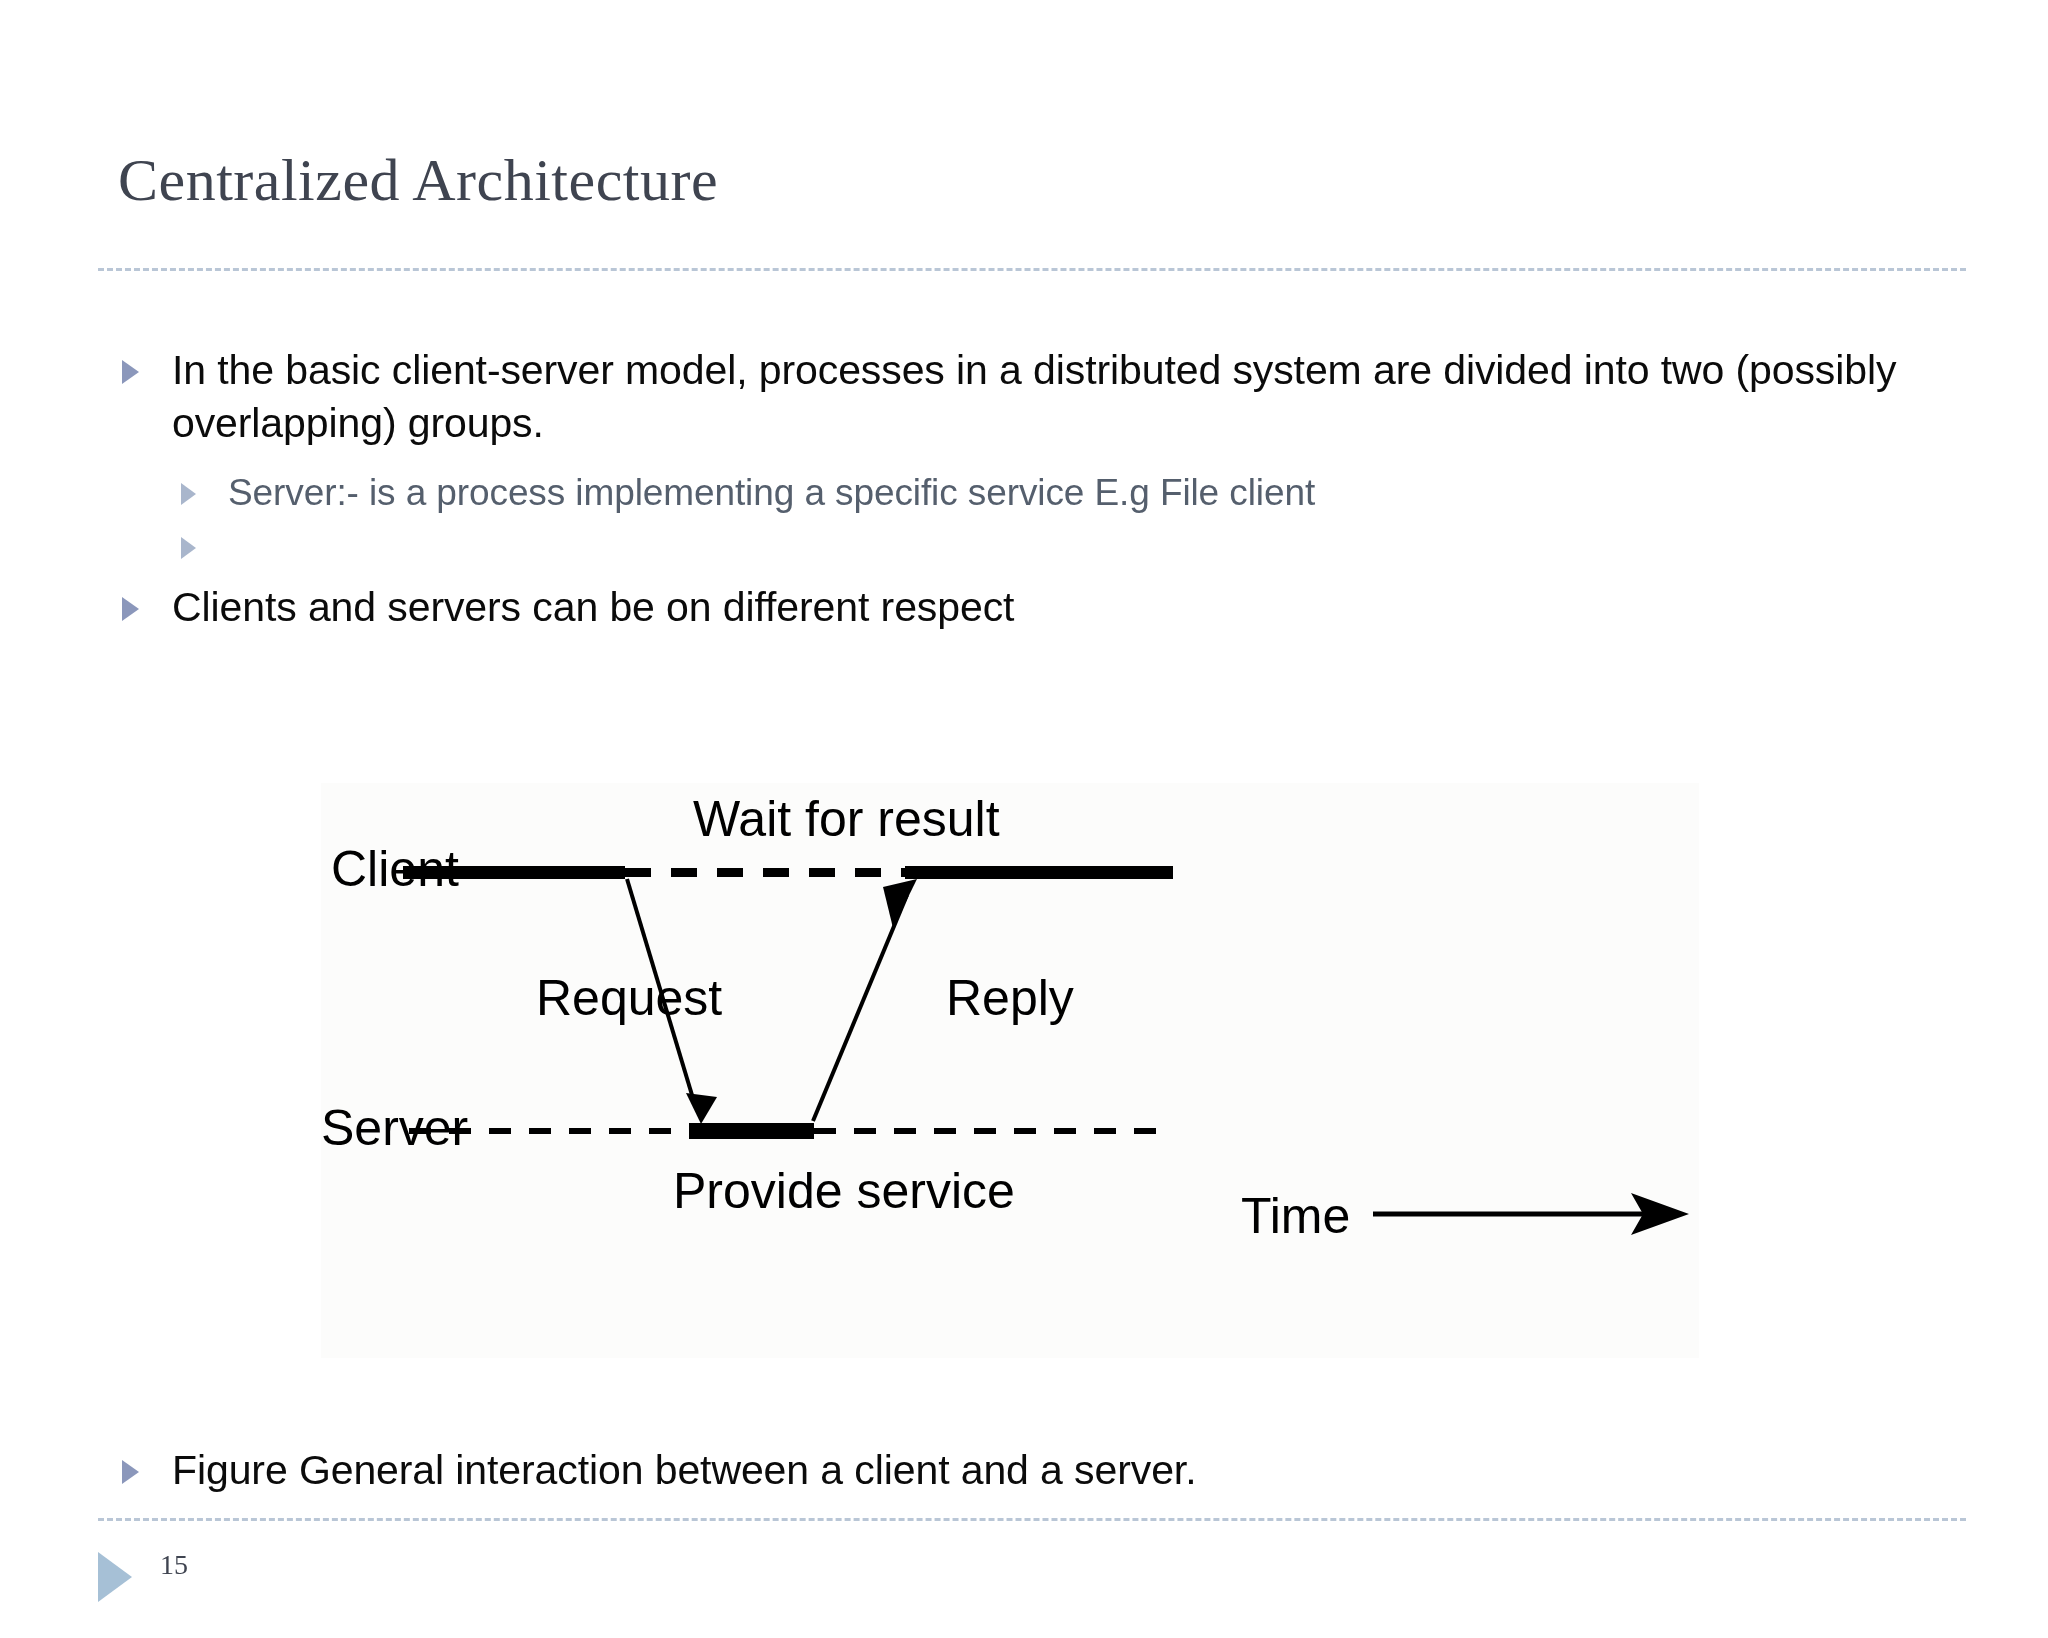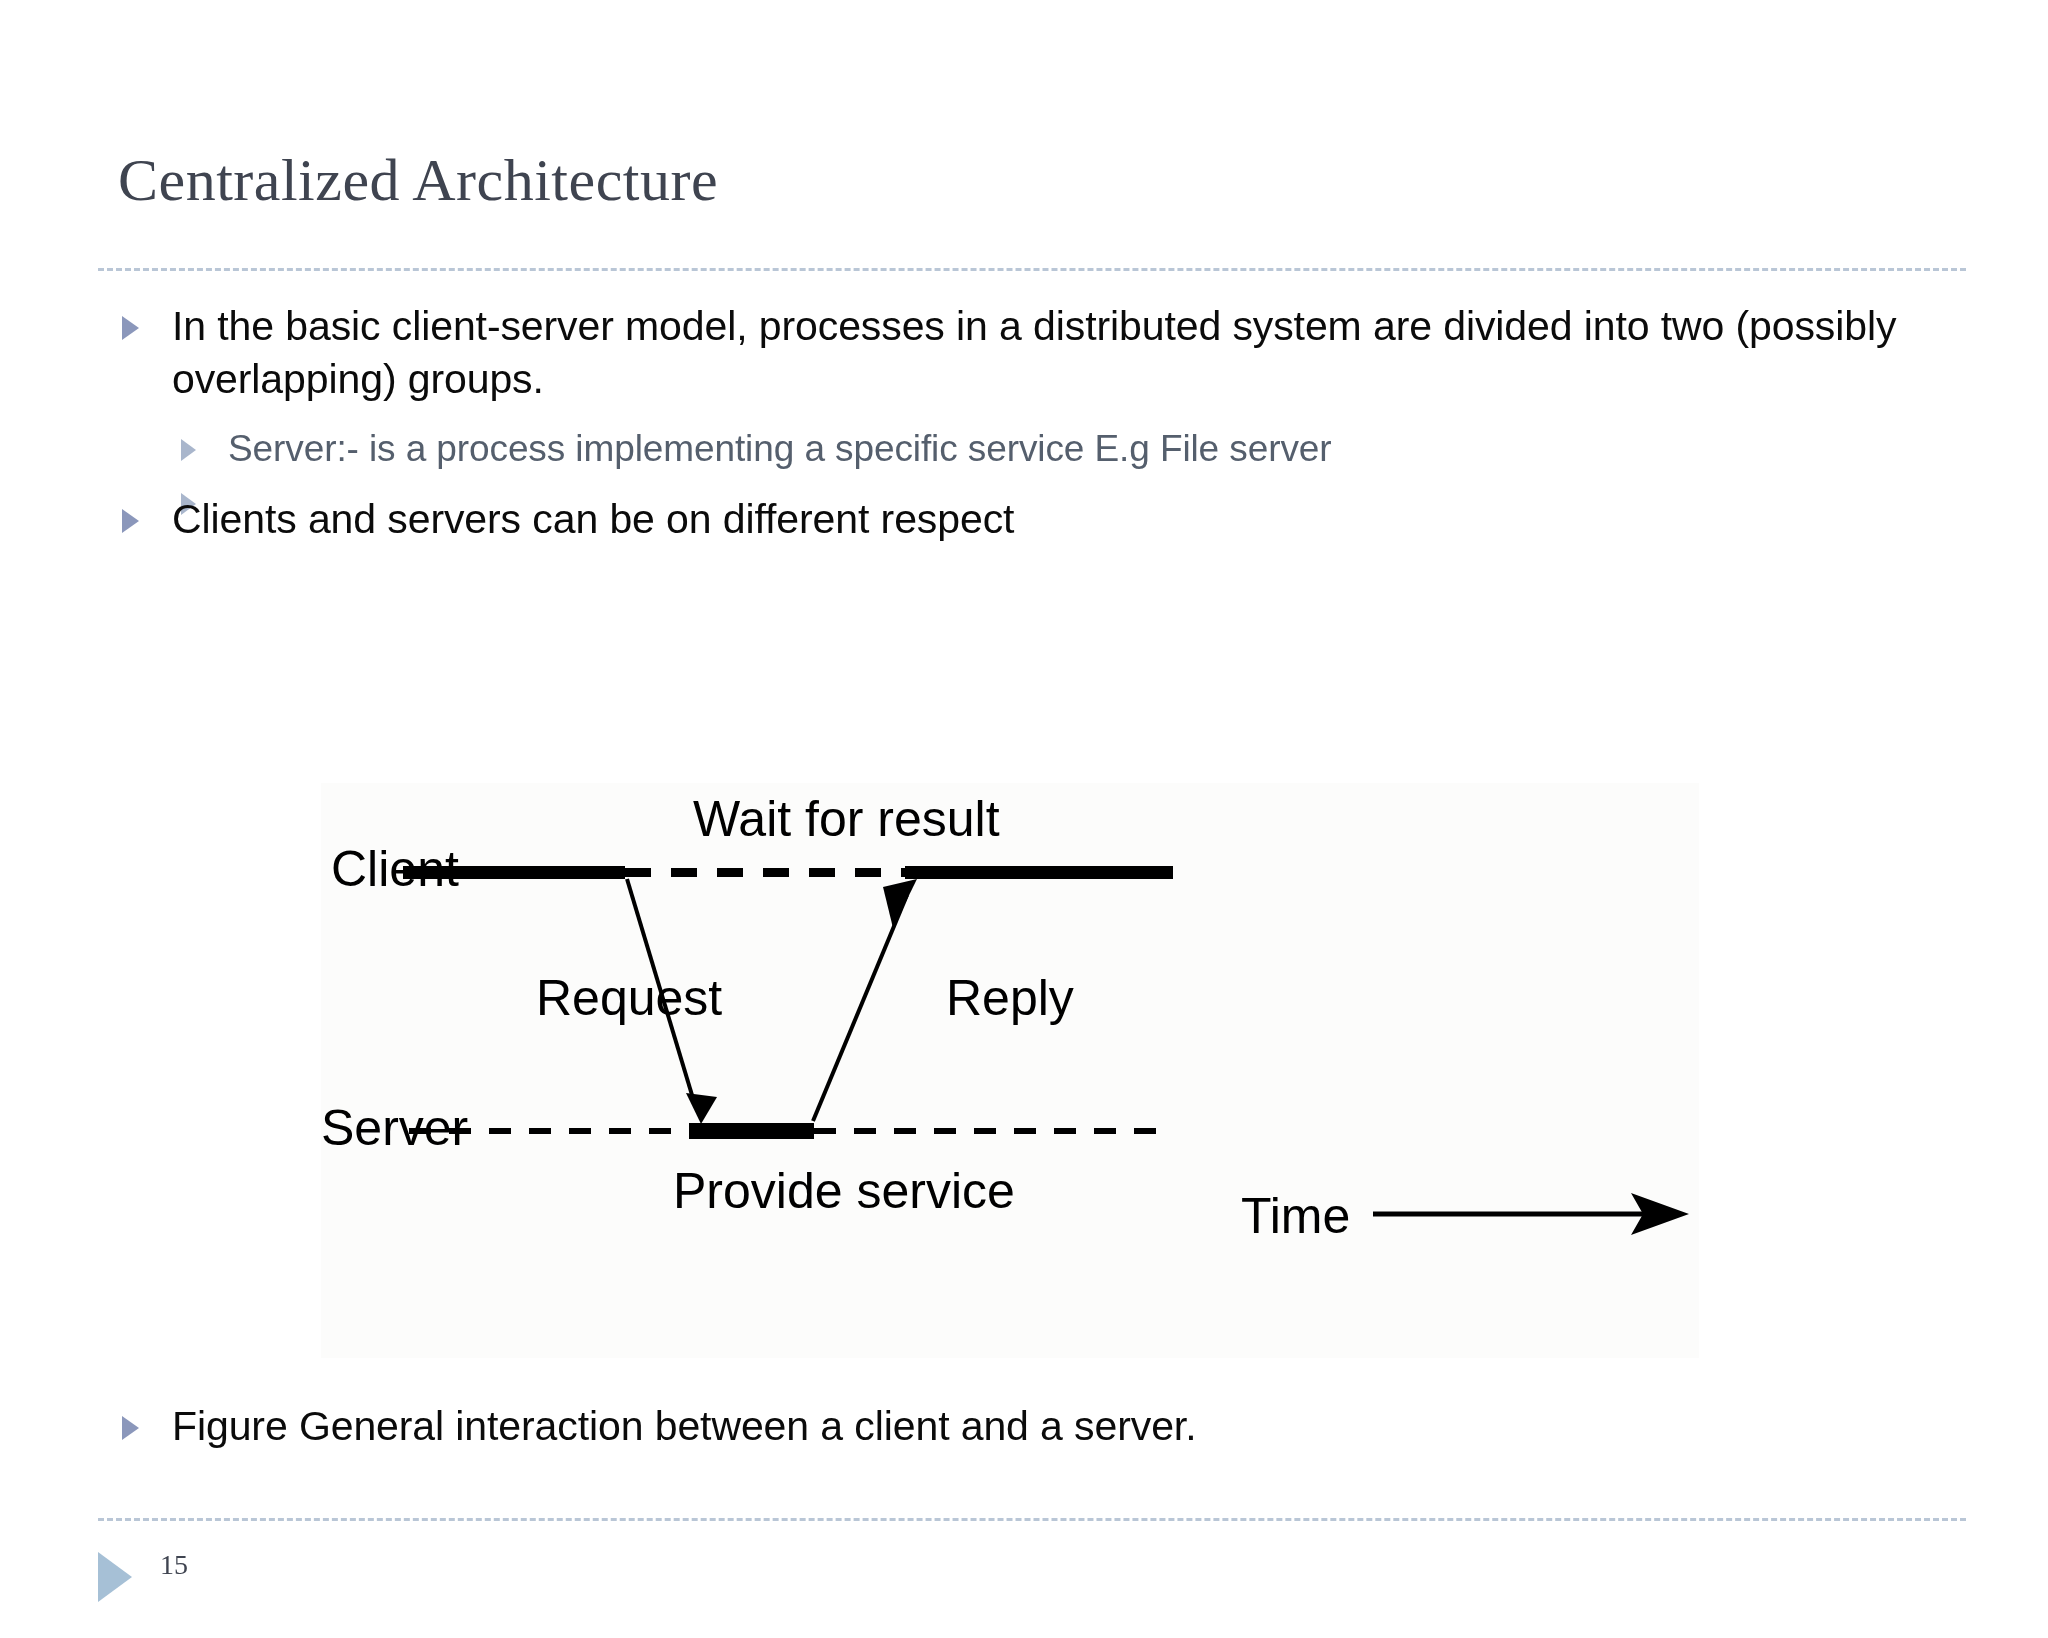--- a/index.html
+++ b/index.html
@@ -64,20 +64,21 @@
   
   .b1 {
     padding-left: 172px;
     padding-right: 80px;
     font-size: 41px;
     line-height: 1.30;
     color: #0b0b0b;
     font-weight: 400;
     margin-bottom: 4px;
     letter-spacing: -0.1px;
+    margin-top: 44px;
   }
   
   .b2 {
     padding-left: 228px;
     padding-right: 80px;
     font-size: 37px;
     line-height: 1.30;
     color: #555f6d;
     font-weight: 400;
     margin-bottom: 6px;
@@ -156,21 +157,21 @@
 
   <div class="bullet b1">
     <span class="marker"></span>
     <span>In the basic client-server model, processes in a distributed system are divided into two (possibly overlapping) groups.</span>
   </div>
 
   <div class="gap-sm"></div>
 
   <div class="bullet b2">
     <span class="marker"></span>
-    <span>Server:- is a process implementing a specific service E.g File server</span>
+    <span>Server:- is a process implementing a specific service E.g File client</span>
   </div>
 
   <div class="bullet b2">
     <span class="marker"></span>
   </div>
 
   <div class="gap-sm"></div>
 
   <div class="bullet b1">
     <span class="marker"></span>

